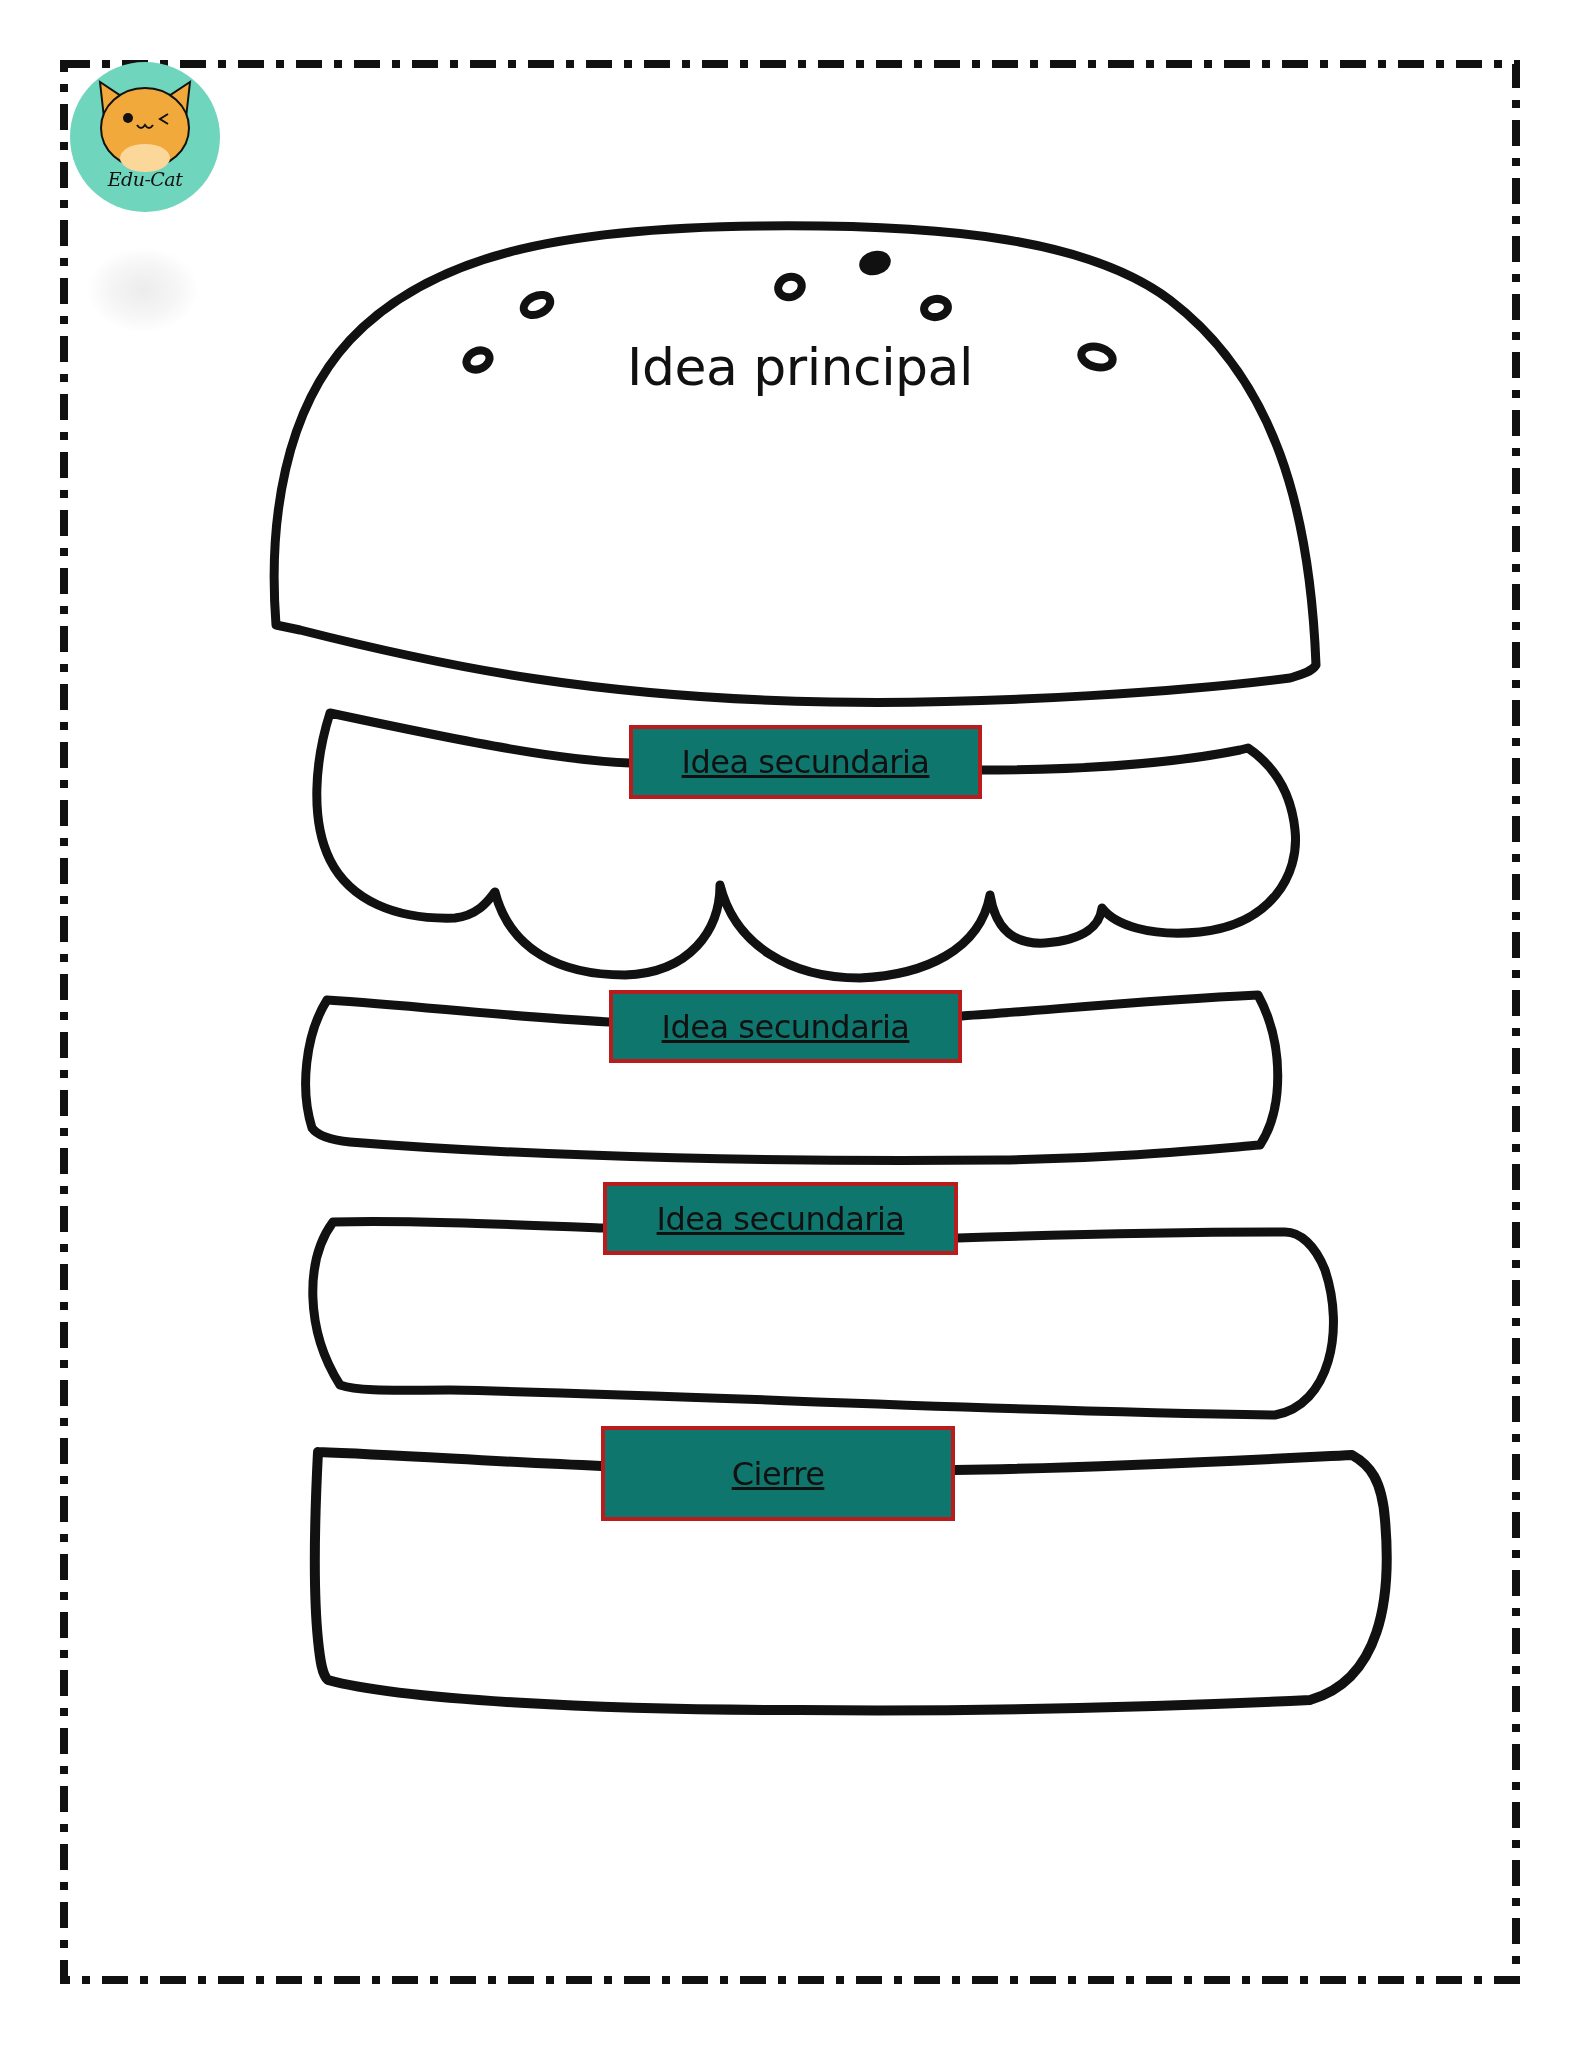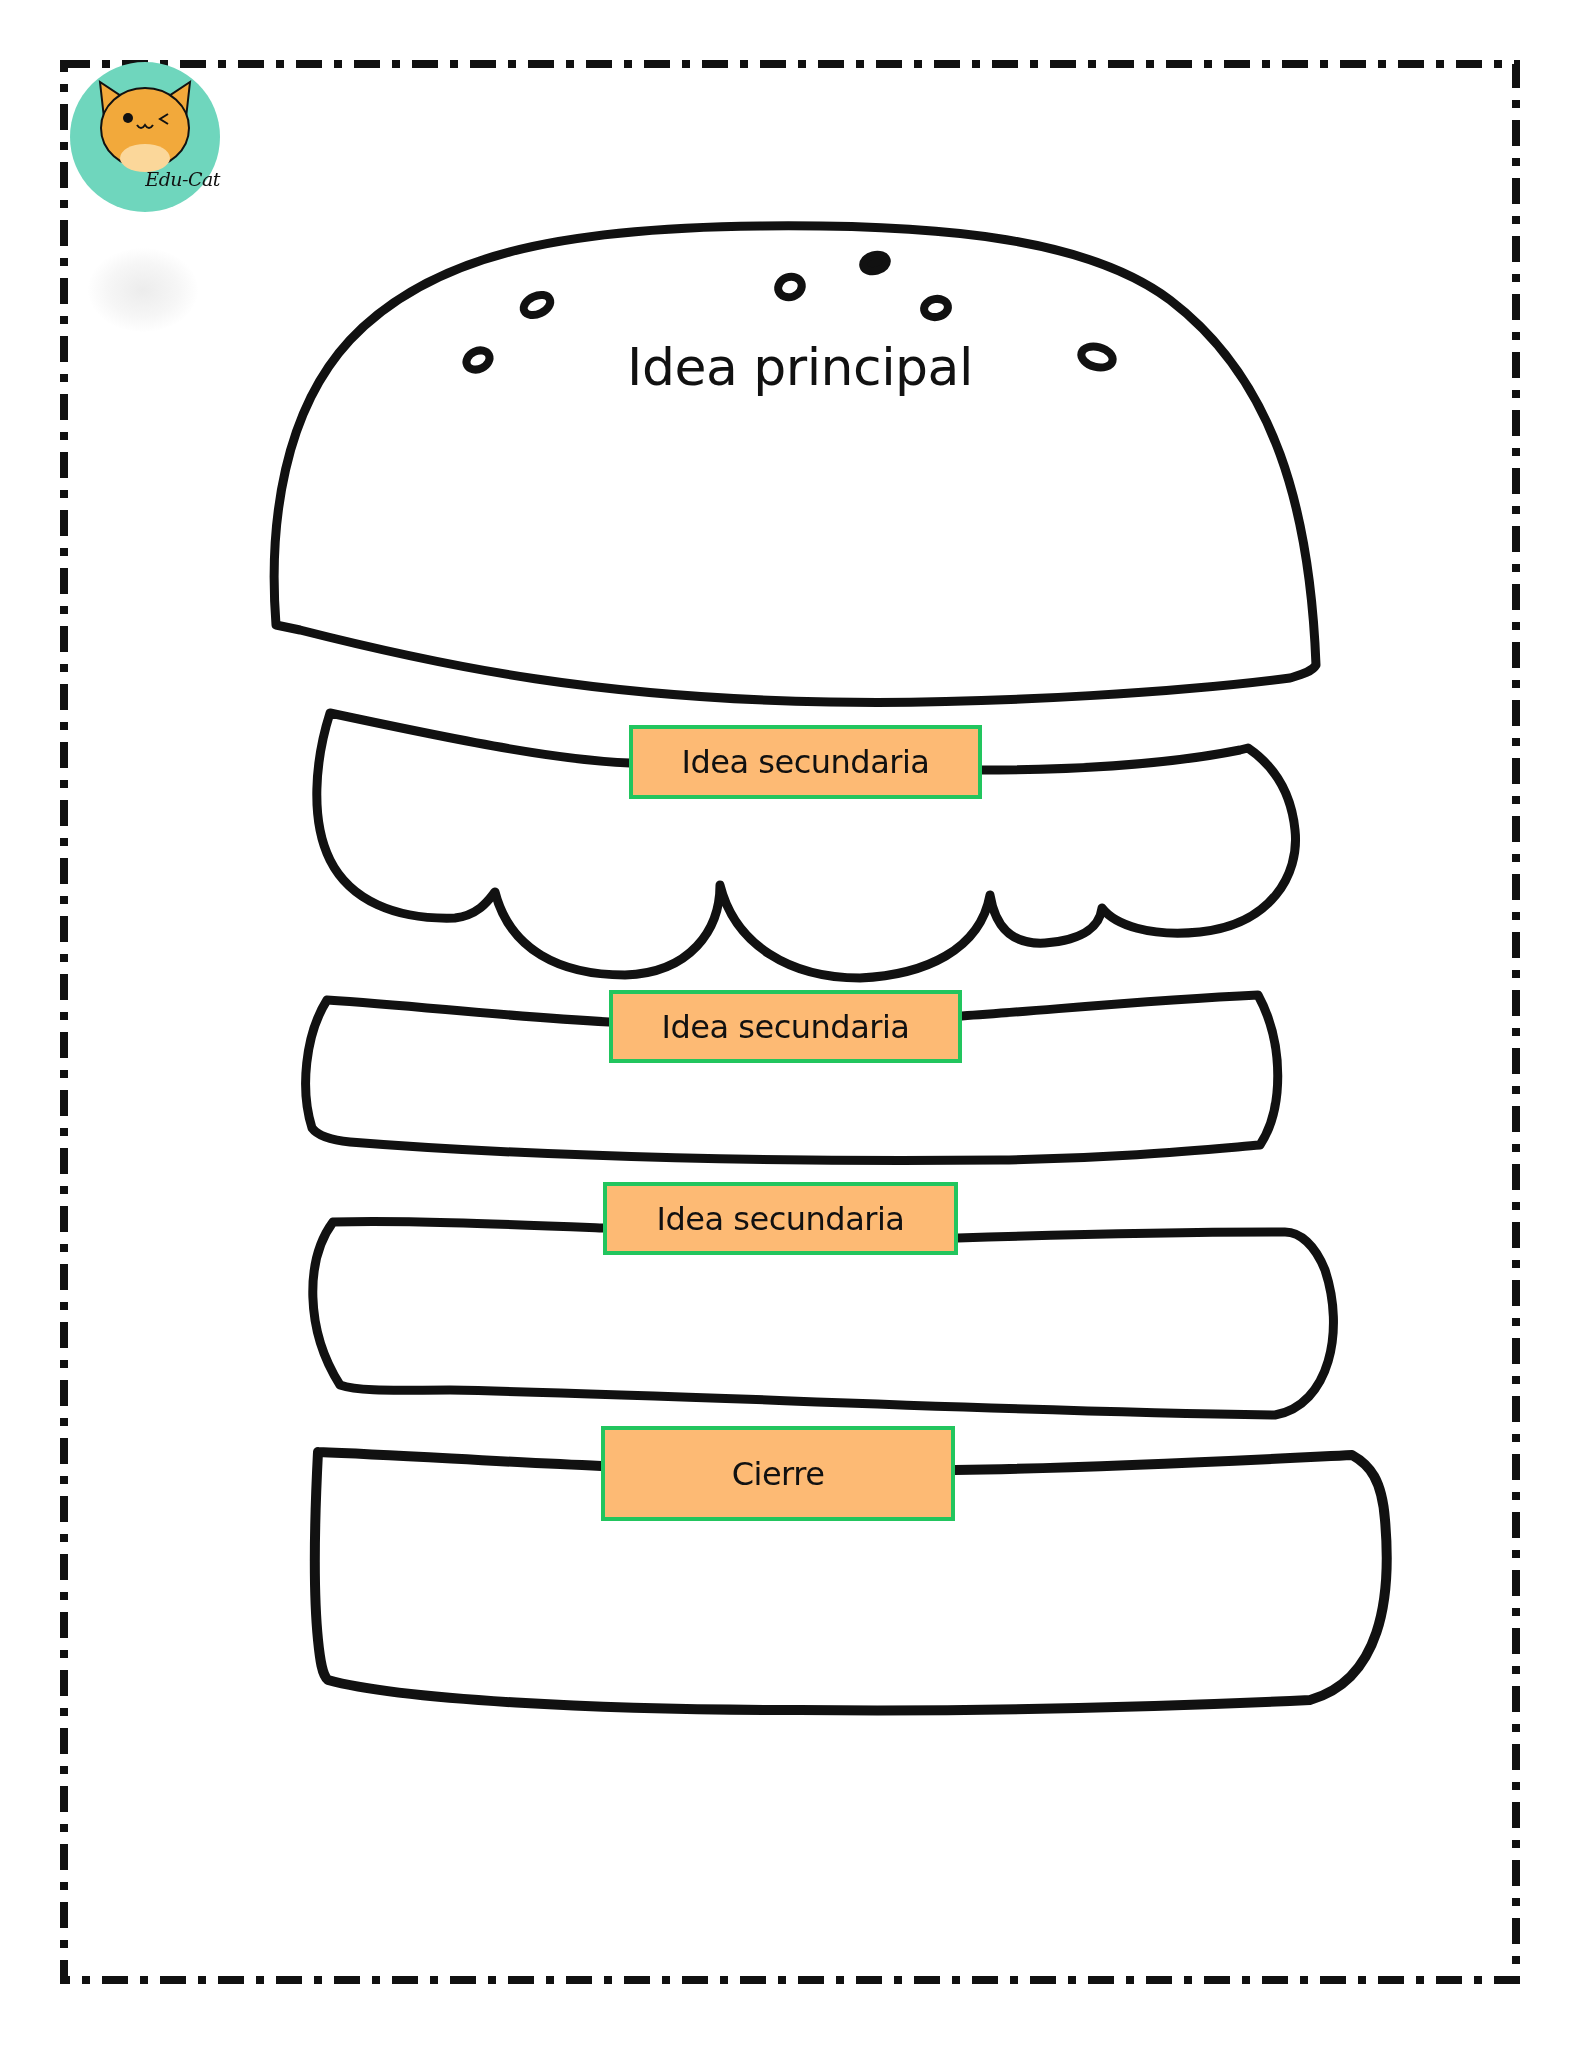--- a/index.html
+++ b/index.html
@@ -6,22 +6,22 @@
     body { width: 1582px; height: 2048px; position: relative; overflow: hidden;
            font-family: "DejaVu Sans", sans-serif; }
     svg.art { position: absolute; left: 0; top: 0; width: 1582px; height: 2048px; }
     .logo-text { position: absolute; left: 0; right: 0; top: 100px; text-align: center;
                  font-family: "DejaVu Serif", serif; font-style: italic; font-size: 19px; color: #1d2a22; }
     .smudge { position: absolute; left: 88px; top: 248px; width: 110px; height: 84px; border-radius: 50%;
               background: radial-gradient(ellipse at center, #ececec 0%, #f6f6f6 45%, rgba(255,255,255,0) 72%); }
     .label { position: absolute; text-align: center; color: #111; font-family: "DejaVu Sans", sans-serif;
              letter-spacing: -0.5px; }
     .main-title { left: 580px; top: 336px; width: 440px; font-size: 52px; line-height: 62px; font-weight: 400; }
-    .box-label { border: 4px solid #22c55e; background: #fdba74; box-sizing: border-box; font-size: 32px;
-                 display: flex; align-items: center; justify-content: center; }
+    .box-label { border: 4px solid #b91c1c; background: #0f766e; box-sizing: border-box; font-size: 32px;
+                 display: flex; align-items: center; justify-content: center; text-decoration: underline; }
   </style>
 </head>
 <body>
 
 <svg class="art" viewBox="0 0 1582 2048" xmlns="http://www.w3.org/2000/svg">
 
   <rect x="64" y="64" width="1452" height="1916" fill="none" stroke="#111" stroke-width="8" stroke-dasharray="26 12 8 12"></rect>
 
   <path d="M276 625 C268 520 285 410 350 340 C430 255 560 228 760 226 C950 224 1090 240 1170 300 C1275 380 1310 510 1316 665 C1312 672 1300 675 1290 678 C1200 690 1000 705 830 702 C600 698 450 668 300 630 Z" fill="#fff" stroke="#111" stroke-width="9" stroke-linejoin="round"></path>
 
@@ -48,20 +48,20 @@
     <path d="M186 118 L190 82 L166 98 Z" fill="#f2a93b" stroke="#111" stroke-width="2"></path>
     <ellipse cx="145" cy="128" rx="44" ry="40" fill="#f2a93b" stroke="#111" stroke-width="2"></ellipse>
     <ellipse cx="145" cy="158" rx="25" ry="14" fill="#fbd79a"></ellipse>
     <circle cx="128" cy="118" r="5" fill="#111"></circle>
     <path d="M168 114 L160 119 L168 124" fill="none" stroke="#111" stroke-width="2"></path>
     <path d="M137 125 q4 6 8 0 q4 6 8 0" fill="none" stroke="#111" stroke-width="2"></path>
   </g>
 </svg>
 
 <div class="smudge"></div>
-<div class="logo-text label" style="left:70px; top:168px; width:150px; font-size:19px; font-family:'DejaVu Serif', serif; font-style:italic;text-align:right;">Edu-Cat</div>
+<div class="logo-text label" style="left:70px; top:168px; width:150px; font-size:19px; font-family:'DejaVu Serif', serif; font-style:italic;">Edu-Cat</div>
 
 <div class="label main-title">Idea principal</div>
 
 <div class="label box-label" style="left:629px; top:725px; width:353px; height:74px;">Idea secundaria</div>
 <div class="label box-label" style="left:609px; top:990px; width:353px; height:73px;">Idea secundaria</div>
 <div class="label box-label" style="left:603px; top:1182px; width:355px; height:73px;">Idea secundaria</div>
 <div class="label box-label" style="left:601px; top:1426px; width:354px; height:95px;">Cierre</div>
 
 </body></html>

